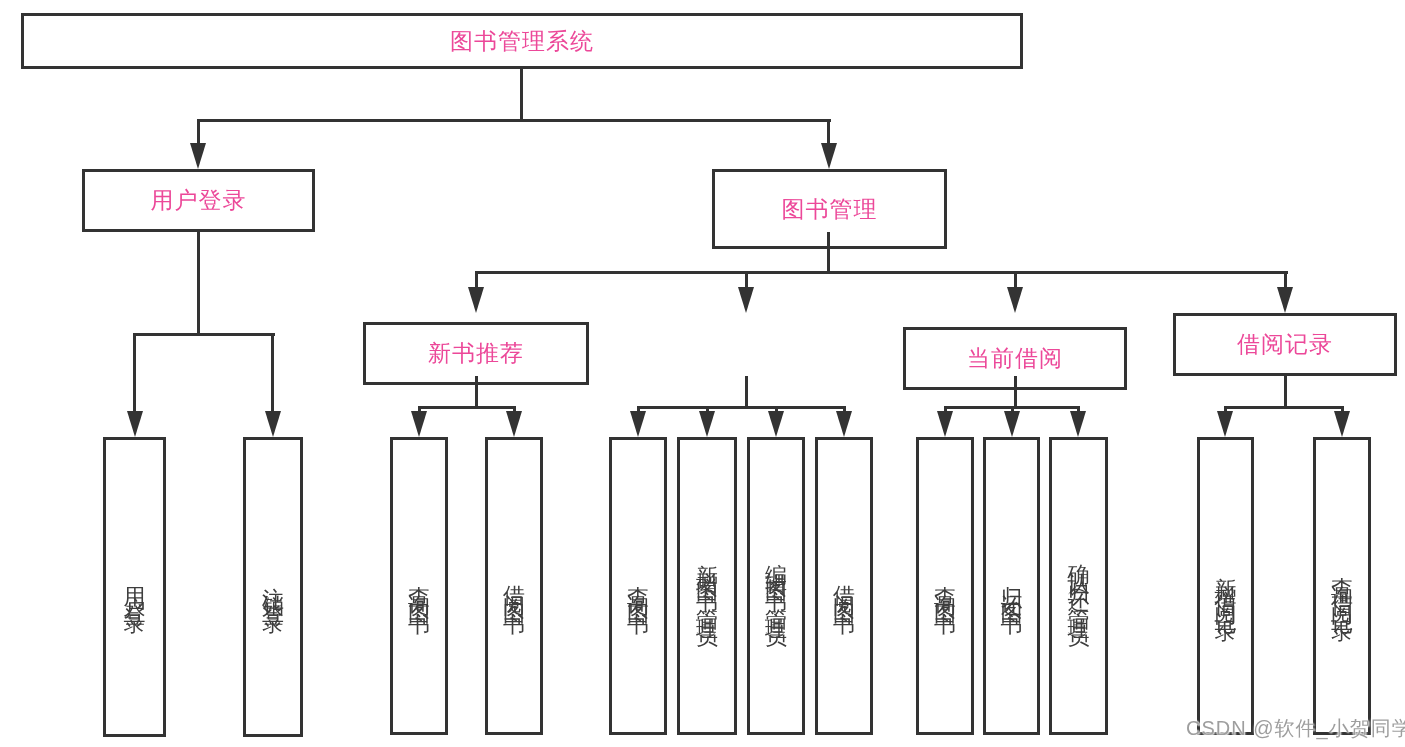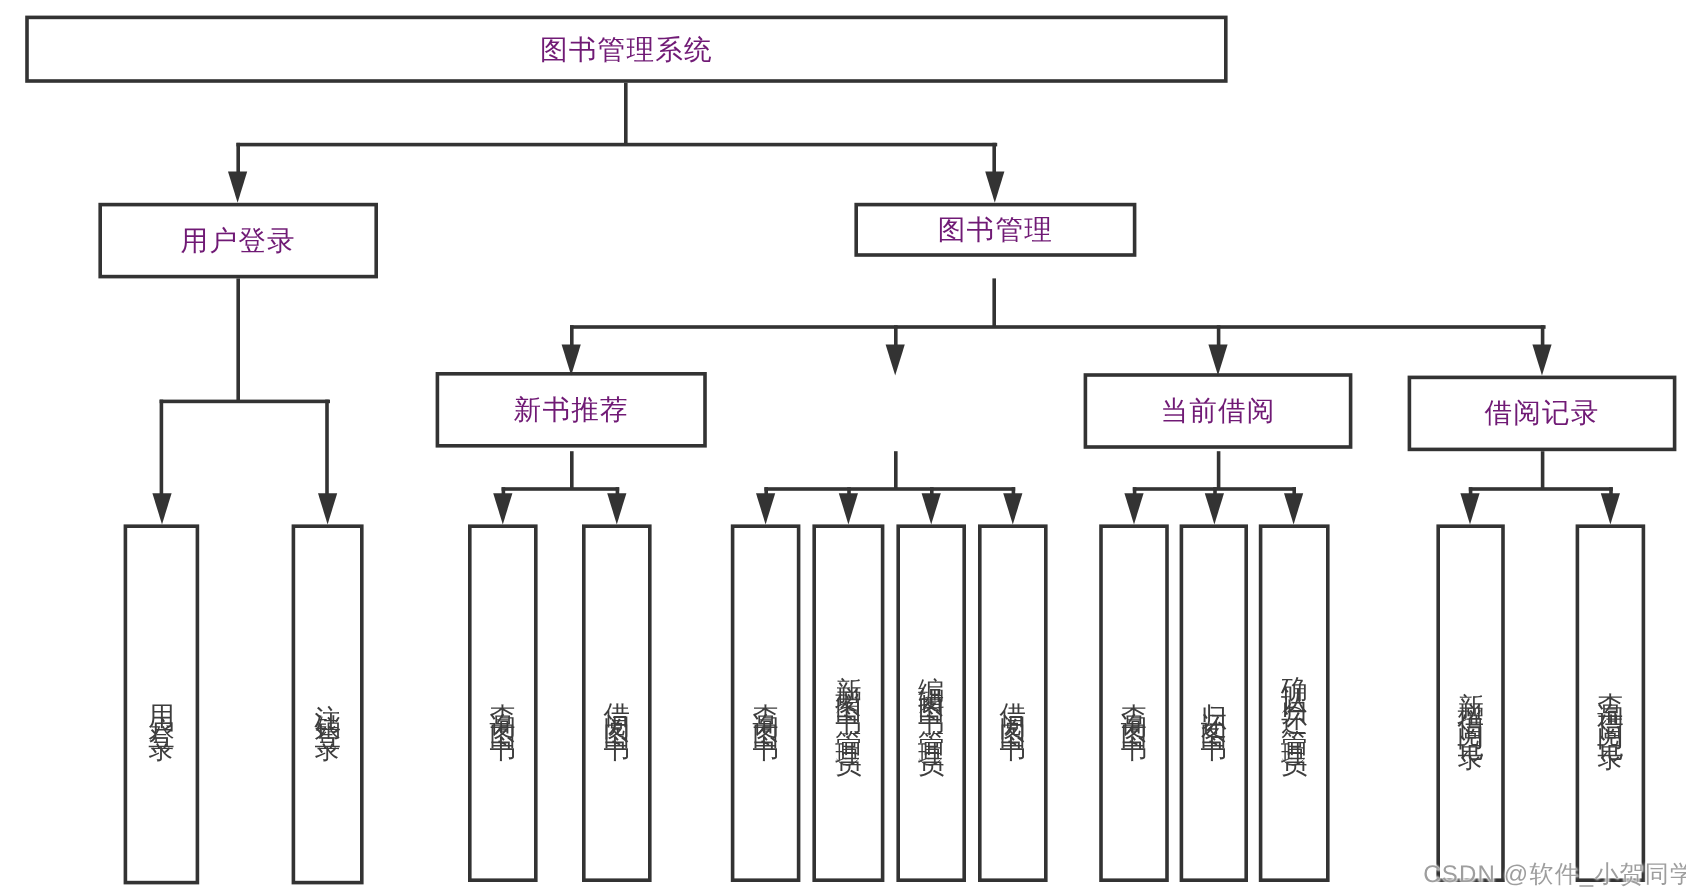--- a/index.html
+++ b/index.html
@@ -16,21 +16,21 @@
     border:3px solid #333333;
     background:#ffffff;
     display:flex;
     align-items:center;
     justify-content:center;
     color:#3d3d3d;
   }
   .hlabel{
     font-size:23px;
     letter-spacing:1px;
-    color:#701a75;
+    color:#ec4899;
     white-space:nowrap;
   }
   .leaf .vlabel{
     writing-mode:vertical-rl;
     text-orientation:mixed;
     font-size:22px;
     letter-spacing:9px;
     color:#3d3d3d;
     line-height:1;
     white-space:nowrap;
@@ -58,30 +58,30 @@
 <div class="canvas">
 
   <div class="box" style="left:21px;top:13px;width:1002px;height:56px;">
     <span class="hlabel">图书管理系统</span>
   </div>
 
   <div class="box" style="left:82px;top:169px;width:233px;height:63px;">
     <span class="hlabel">用户登录</span>
   </div>
 
-  <div class="box" style="left:712px;top:169px;width:235px;height:45px;">
+  <div class="box" style="left:712px;top:169px;width:235px;height:80px;">
     <span class="hlabel">图书管理</span>
   </div>
 
-  <div class="box" style="left:363px;top:310px;width:226px;height:63px;">
+  <div class="box" style="left:363px;top:322px;width:226px;height:63px;">
     <span class="hlabel">新书推荐</span>
   </div>
 
 
-  <div class="box" style="left:903px;top:311px;width:224px;height:63px;">
+  <div class="box" style="left:903px;top:327px;width:224px;height:63px;">
     <span class="hlabel">当前借阅</span>
   </div>
 
   <div class="box" style="left:1173px;top:313px;width:224px;height:63px;">
     <span class="hlabel">借阅记录</span>
   </div>
 
   <div class="box leaf" style="left:103px;top:437px;width:63px;height:300px;">
     <span class="vlabel">用户登录</span>
   </div>

